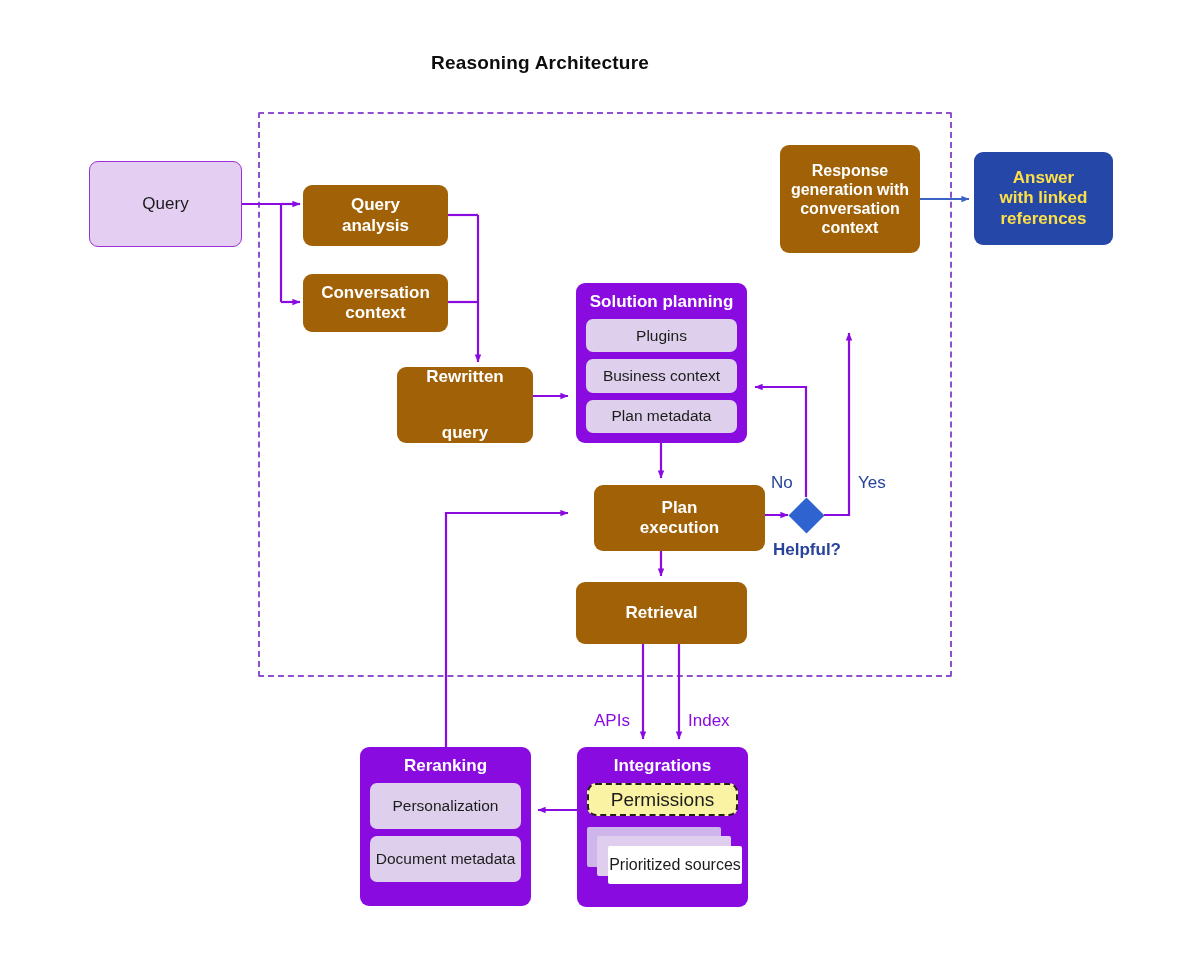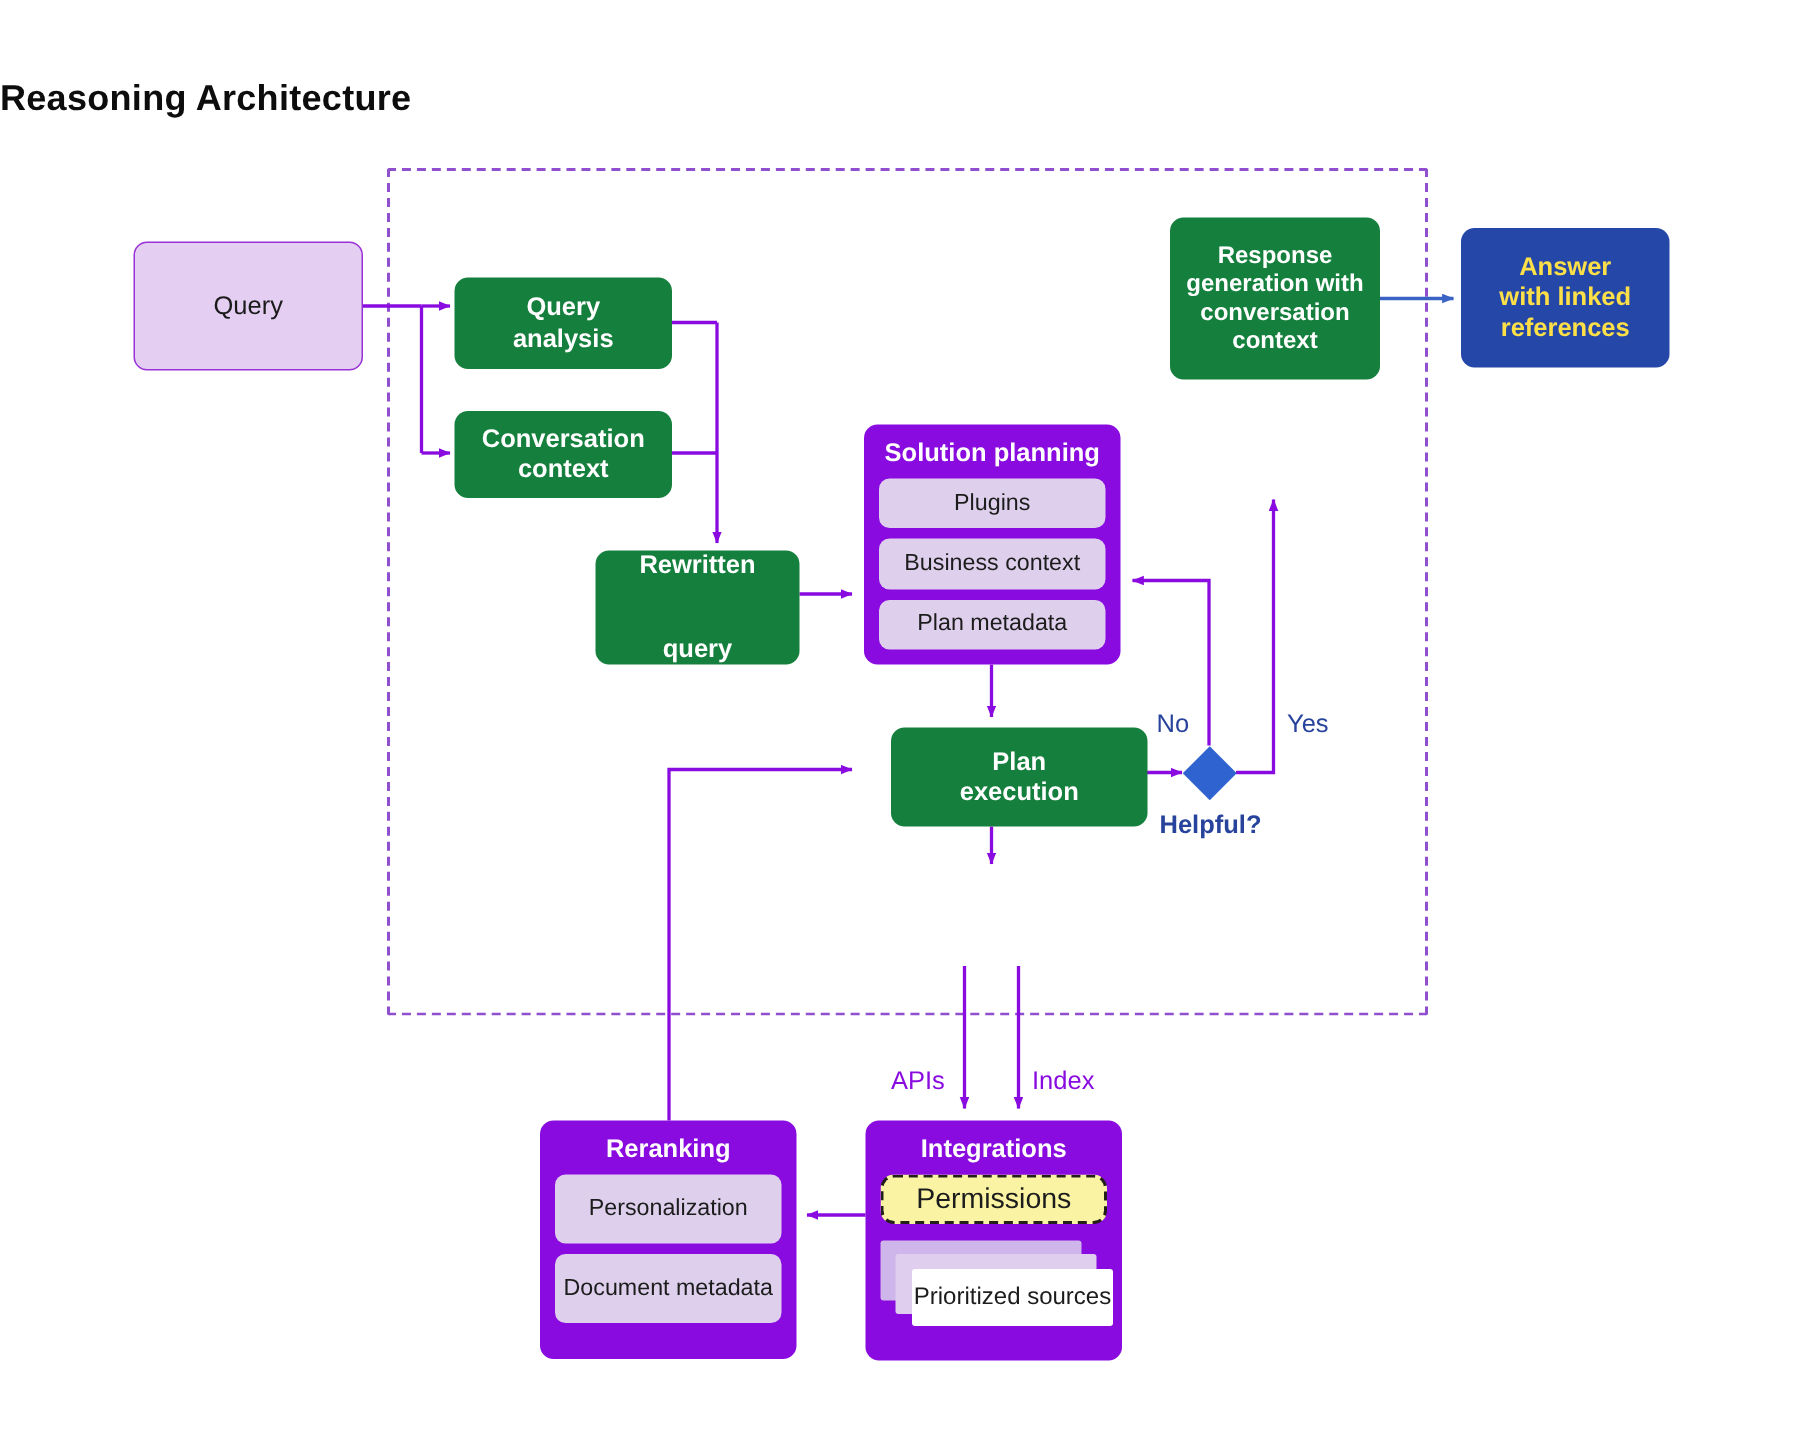--- a/index.html
+++ b/index.html
@@ -7,30 +7,30 @@
     width:1200px;height:957px;
     background:#ffffff;
     font-family:"Liberation Sans", sans-serif;
     position:relative;overflow:hidden;
   }
   #canvas{position:absolute;inset:0;width:1200px;height:957px;}
   svg.wires{position:absolute;left:0;top:0;width:1200px;height:957px;pointer-events:none;}
 
   .title{
     position:absolute;left:0;top:52px;width:1080px;
-    font-size:24px;font-weight:bold;color:#0d0d0d;
+    text-align:center;font-size:19px;font-weight:bold;color:#0d0d0d;
     letter-spacing:.2px;
   }
 
   .node{
     position:absolute;box-sizing:border-box;
     display:flex;flex-direction:column;align-items:center;justify-content:center;
     border-radius:9px;text-align:center;line-height:1.2;
   }
-  .purple{background:#15803d;color:#ffffff;font-weight:bold;font-size:17px;}
+  .purple{background:#a16207;color:#ffffff;font-weight:bold;font-size:17px;}
   .lavender{background:#e4cff2;border:1.6px solid #9a30d8;color:#1a1a1a;font-weight:normal;font-size:17px;}
   .navy{background:#2547a8;color:#fde047;font-weight:bold;font-size:17px;}
 
   .group-title{font-size:17px;font-weight:bold;color:#fff;margin:0 0 7px 0;}
   .group{
     position:absolute;box-sizing:border-box;background:#8A0BE0;border-radius:9px;
     display:flex;flex-direction:column;align-items:center;padding:9px 10px 10px 10px;
   }
   .subitem{
     box-sizing:border-box;width:100%;
@@ -142,20 +142,23 @@
     <div class="subitem">Plugins</div>
     <div class="subitem">Business context</div>
     <div class="subitem last">Plan metadata</div>
   </div>
 
   <div class="node purple" style="left:594px;top:485px;width:171px;height:66px;">
     <span>Plan</span>
     <span>execution</span>
   </div>
 
+  <div class="node purple" style="left:576px;top:582px;width:171px;height:62px;">
+    <span>Retrieval</span>
+  </div>
 
   <div style="position:absolute;left:788px;top:497px;width:37px;height:37px;">
     <svg width="37" height="37" viewBox="0 0 37 37" xmlns="http://www.w3.org/2000/svg">
       <polygon points="18.5,0.5 36.5,18.5 18.5,36.5 0.5,18.5" fill="#2f63d0"></polygon>
     </svg>
   </div>
   <div class="edge-label lbl-navy-b" style="left:773px;top:540px;">Helpful?</div>
 
   <div class="edge-label lbl-navy" style="left:771px;top:473px;">No</div>
   <div class="edge-label lbl-navy" style="left:858px;top:473px;">Yes</div>

